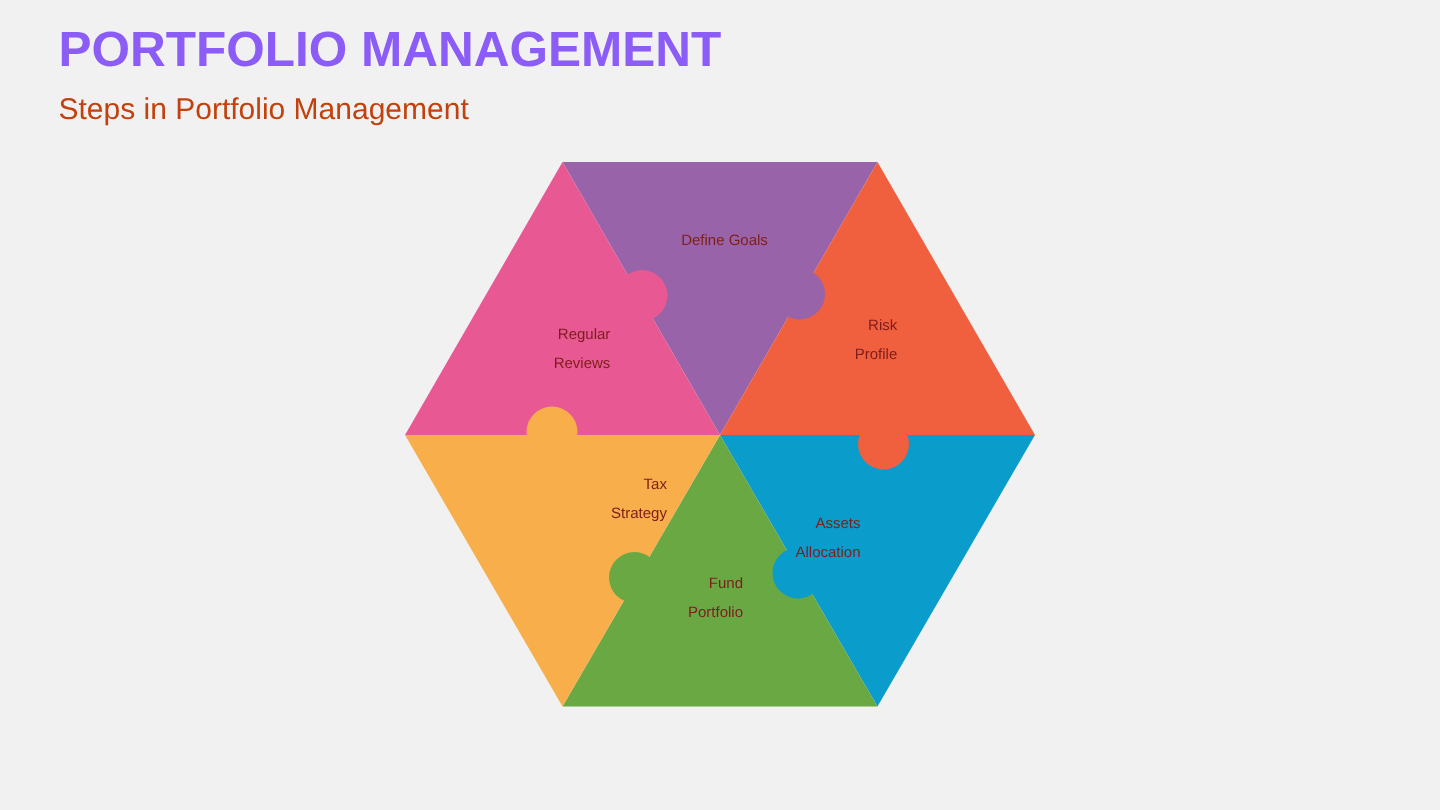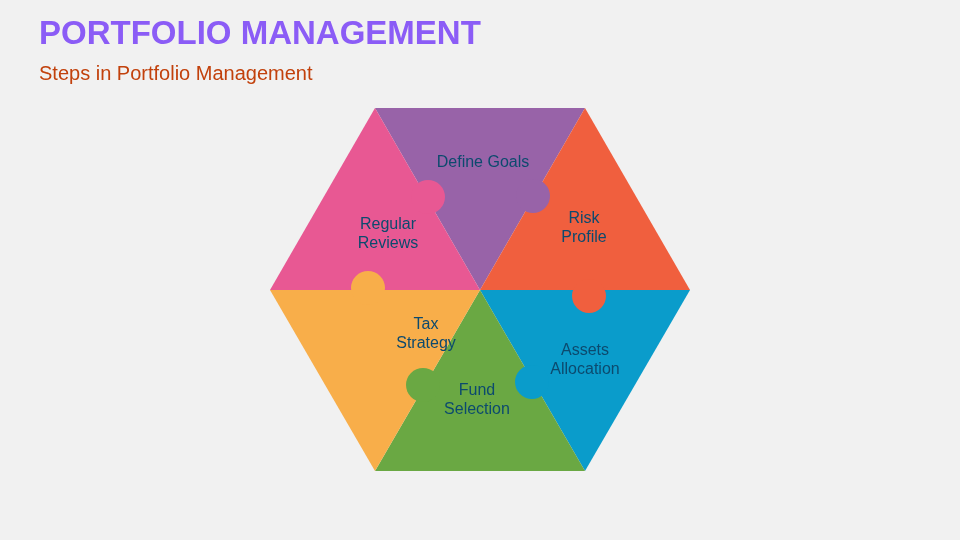--- a/index.html
+++ b/index.html
@@ -13,22 +13,22 @@
     position: absolute; left: 39px; top: 14px;
     font-size: 33px; font-weight: bold; color: #8b5cf6;
     letter-spacing: 0px;
   }
   .subtitle {
     position: absolute; left: 39px; top: 62px;
     font-size: 20px; color: #c2410c;
   }
   svg.hex { position: absolute; left: 0; top: 0; }
   .lbl {
-    position: absolute; color: #0c4a6e; font-size: 16px;
-    text-align: center; line-height: 19px; font-weight: normal;
+    position: absolute; color: #7f1d1d; font-size: 10px;
+    text-align: right; line-height: 19px; font-weight: normal;
     transform: translate(-50%, -50%); white-space: pre-line;
   }
 </style>
 </head>
 <body>
 
 <div class="title">PORTFOLIO MANAGEMENT</div>
 <div class="subtitle">Steps in Portfolio Management</div>
 
 <svg class="hex" width="960" height="540" viewBox="0 0 960 540">
@@ -49,20 +49,20 @@
   <circle cx="533" cy="196" r="17" fill="#9863a8"></circle>
   <circle cx="589" cy="296" r="17" fill="#f05f3e"></circle>
   <circle cx="368" cy="288" r="17" fill="#f8ae4a"></circle>
   <circle cx="423" cy="385" r="17" fill="#6aa843"></circle>
   <circle cx="532" cy="382" r="17" fill="#0a9ccb"></circle>
 </svg>
 
 <div class="lbl" style="left:483px; top:161px;">Define Goals</div>
 <div class="lbl" style="left:584px; top:227px;">Risk
 Profile</div>
-<div class="lbl" style="left:585px; top:359px;">Assets
+<div class="lbl" style="left:552px; top:359px;">Assets
 Allocation</div>
 <div class="lbl" style="left:477px; top:399px;">Fund
-Selection</div>
+Portfolio</div>
 <div class="lbl" style="left:378px; top:333px;margin-left:48px;">Tax
 Strategy</div>
 <div class="lbl" style="left:388px; top:233px;">Regular
 Reviews</div>
 
 </body></html>

